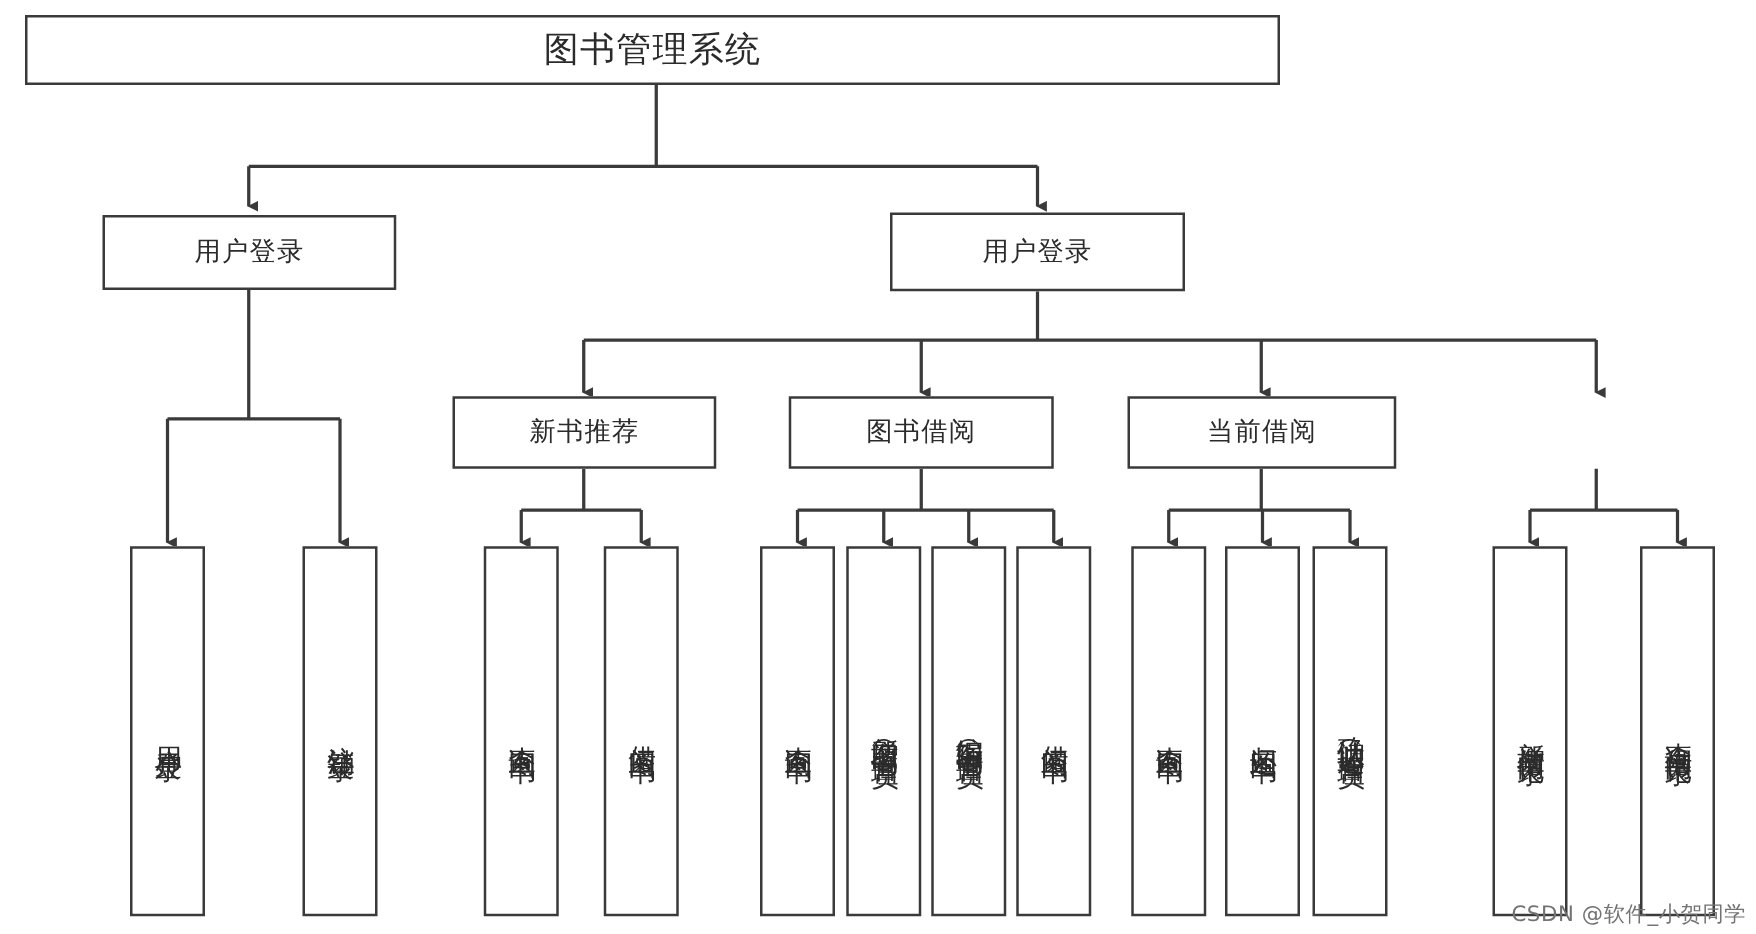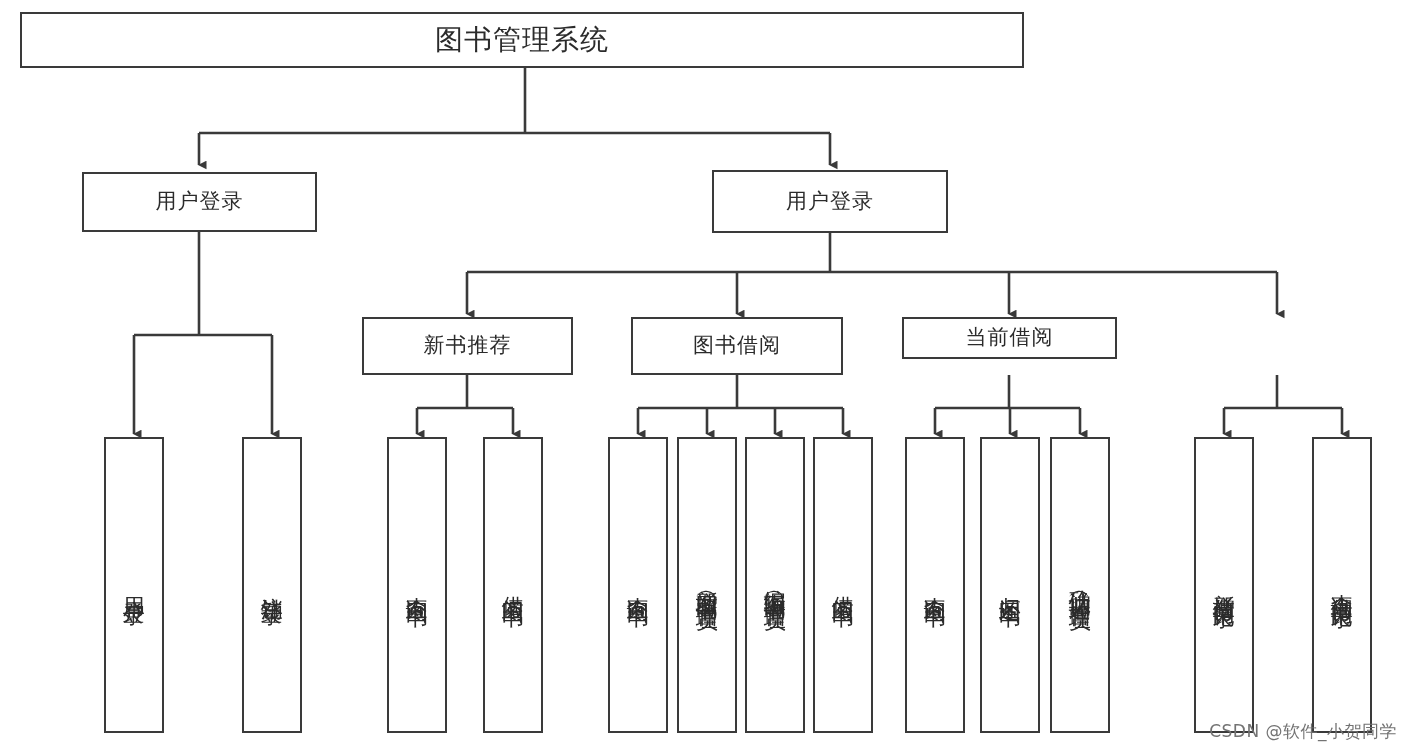--- a/index.html
+++ b/index.html
@@ -136,21 +136,21 @@
   </div>
 
   <div class="node horiz" style="left:631px; top:317px; width:212px; height:58px;">
     <span>图书借阅</span>
   </div>
 
   <div class="node horiz" style="left:362px; top:317px; width:211px; height:58px;">
     <span>新书推荐</span>
   </div>
 
-  <div class="node horiz" style="left:902px; top:317px; width:215px; height:42px;">
+  <div class="node horiz" style="left:902px; top:317px; width:215px; height:58px;">
     <span>当前借阅</span>
   </div>
 
 
   <div class="node vert" style="left:104px; top:437px; width:60px; height:296px;">
     <span class="vtext">用户登录</span>
   </div>
 
   <div class="node vert" style="left:242px; top:437px; width:60px; height:296px;">
     <span class="vtext">注销登录</span>

